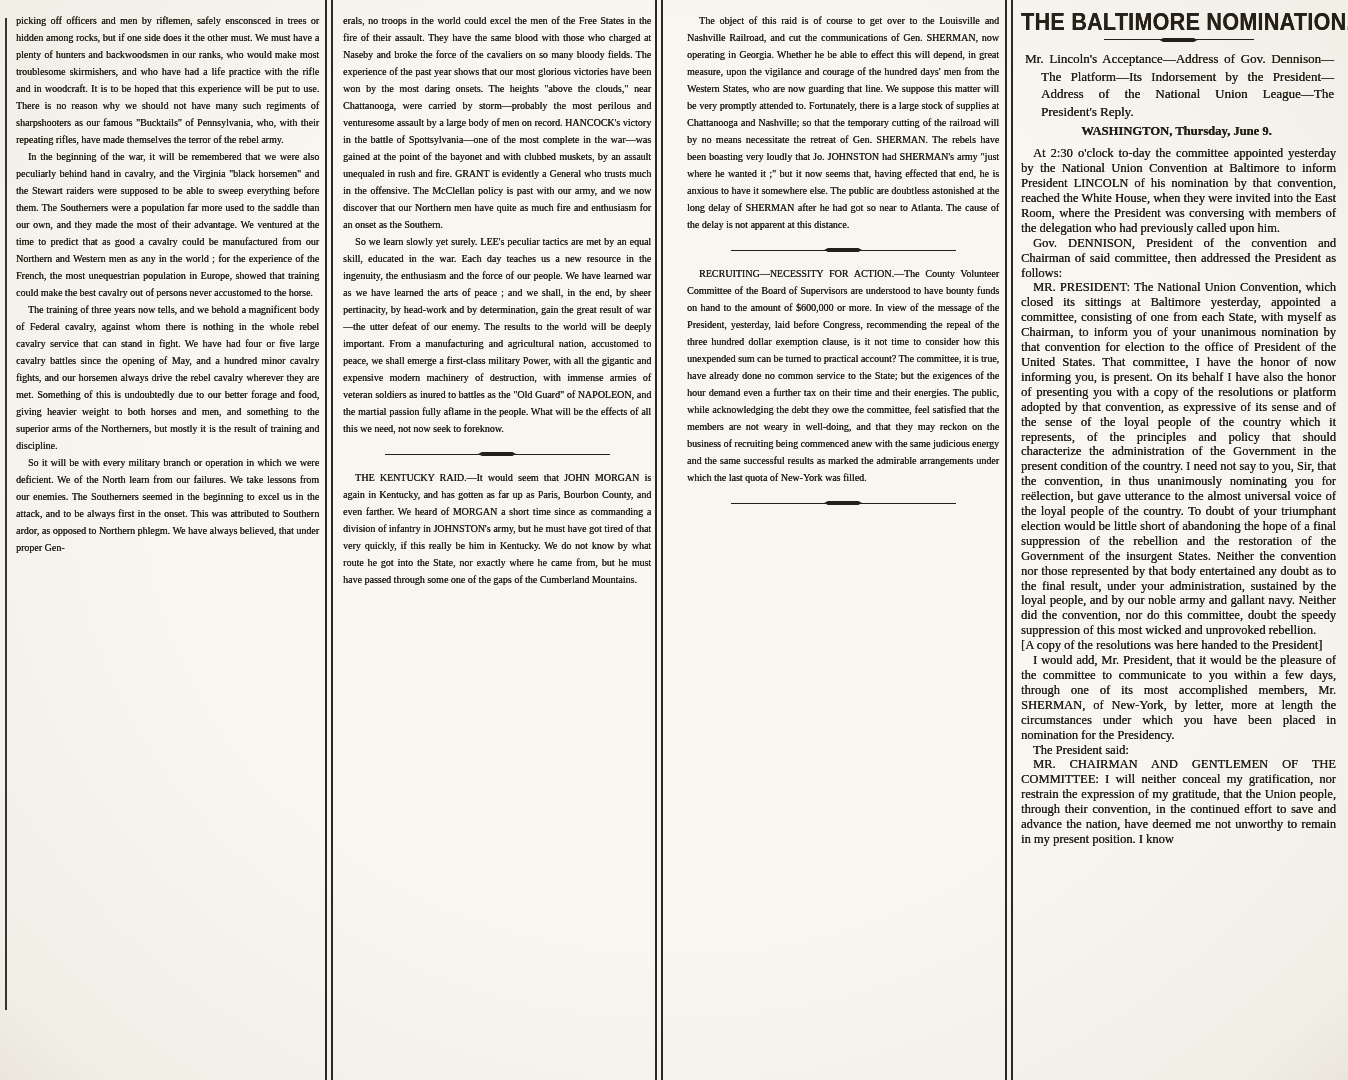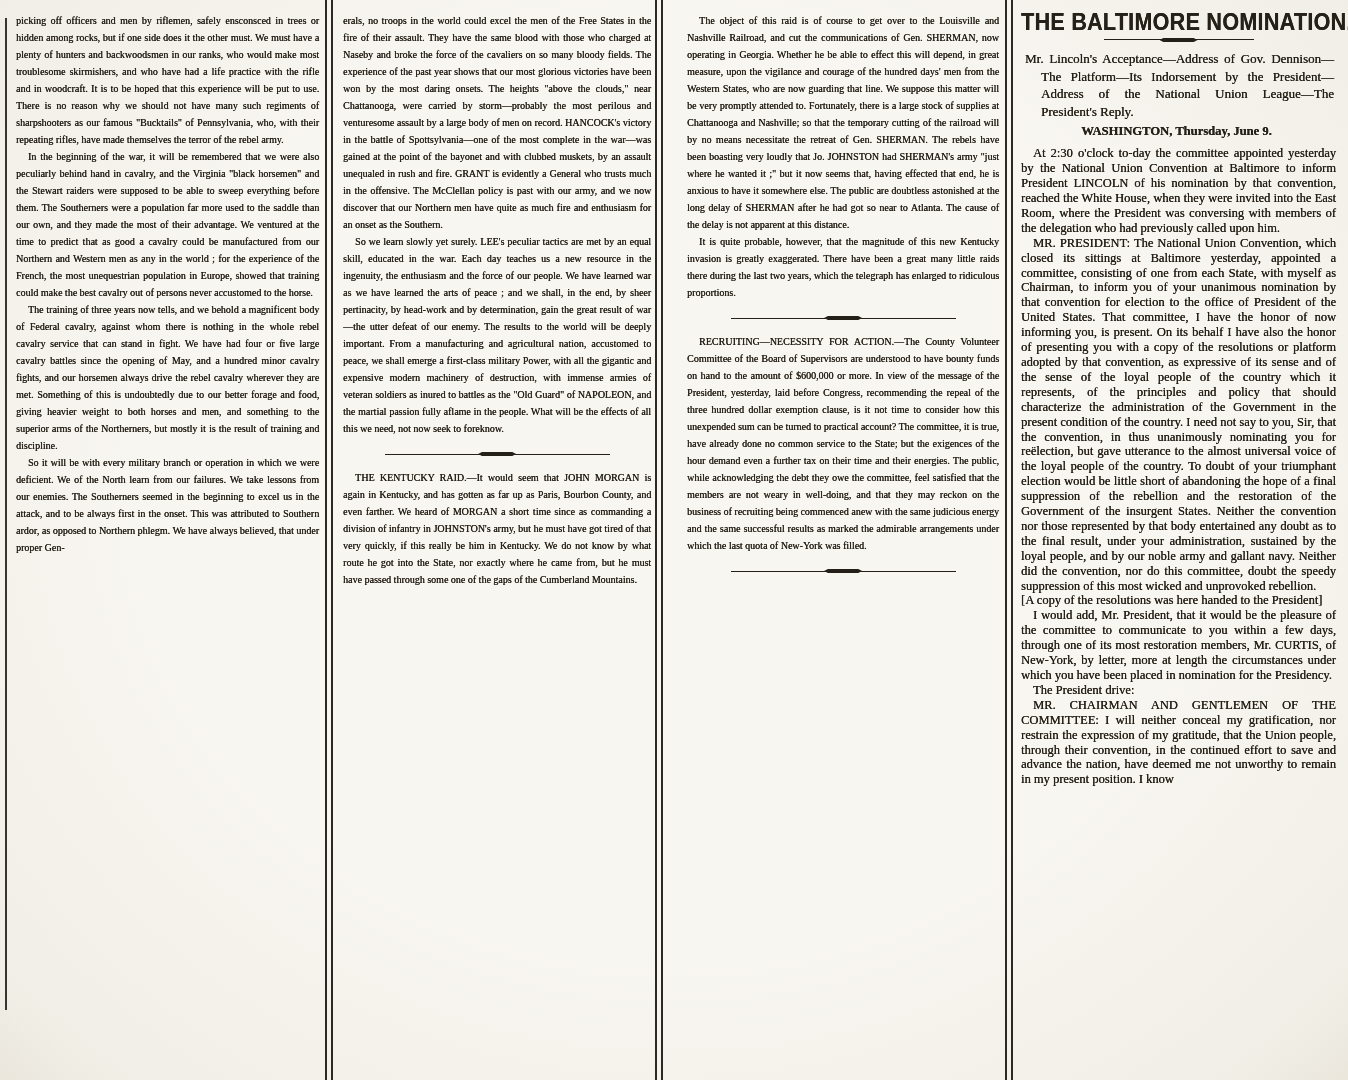--- a/index.html
+++ b/index.html
@@ -99,21 +99,20 @@
       <span class="line"></span>
       <span class="diamond"></span>
     </div>
     <p class="indent">THE KENTUCKY RAID.—It would seem that JOHN MORGAN is again in Kentucky, and has gotten as far up as Paris, Bourbon County, and even farther. We heard of MORGAN a short time since as commanding a division of infantry in JOHNSTON's army, but he must have got tired of that very quickly, if this really be him in Kentucky. We do not know by what route he got into the State, nor exactly where he came from, but he must have passed through some one of the gaps of the Cumberland Mountains.</p>
   </div>
 
   <div class="colrule"></div>
 
   <div class="col col3 body-lg">
     <p class="indent">The object of this raid is of course to get over to the Louisville and Nashville Railroad, and cut the communications of Gen. SHERMAN, now operating in Georgia. Whether he be able to effect this will depend, in great measure, upon the vigilance and courage of the hundred days' men from the Western States, who are now guarding that line. We suppose this matter will be very promptly attended to. Fortunately, there is a large stock of supplies at Chattanooga and Nashville; so that the temporary cutting of the railroad will by no means necessitate the retreat of Gen. SHERMAN. The rebels have been boasting very loudly that Jo. JOHNSTON had SHERMAN's army "just where he wanted it ;" but it now seems that, having effected that end, he is anxious to have it somewhere else. The public are doubtless astonished at the long delay of SHERMAN after he had got so near to Atlanta. The cause of the delay is not apparent at this distance.</p>
-    <p class="indent">It is quite probable, however, that the magnitude of this new Kentucky invasion is greatly exaggerated. There have been a great many little raids there during the last two years, which the telegraph has enlarged to ridiculous proportions.</p>
     <div class="divider">
       <span class="line"></span>
       <span class="diamond"></span>
     </div>
     <p class="indent">RECRUITING—NECESSITY FOR ACTION.—The County Volunteer Committee of the Board of Supervisors are understood to have bounty funds on hand to the amount of $600,000 or more. In view of the message of the President, yesterday, laid before Congress, recommending the repeal of the three hundred dollar exemption clause, is it not time to consider how this unexpended sum can be turned to practical account? The committee, it is true, have already done no common service to the State; but the exigences of the hour demand even a further tax on their time and their energies. The public, while acknowledging the debt they owe the committee, feel satisfied that the members are not weary in well-doing, and that they may reckon on the business of recruiting being commenced anew with the same judicious energy and the same successful results as marked the admirable arrangements under which the last quota of New-York was filled.</p>
     <div class="divider">
       <span class="line"></span>
       <span class="diamond"></span>
     </div>
   </div>
@@ -122,19 +121,20 @@
 
   <div class="col col4 body-sm">
     <h1 class="headline">THE BALTIMORE NOMINATION.</h1>
     <div class="divider divider-sm">
       <span class="line"></span>
       <span class="diamond"></span>
     </div>
     <p class="deck">Mr. Lincoln's Acceptance—Address of Gov. Dennison—The Platform—Its Indorsement by the President—Address of the National Union League—The President's Reply.</p>
     <p class="dateline">WASHINGTON, Thursday, June 9.</p>
     <p class="indent">At 2:30 o'clock to-day the committee appointed yesterday by the National Union Convention at Baltimore to inform President LINCOLN of his nomination by that convention, reached the White House, when they were invited into the East Room, where the President was conversing with members of the delegation who had previously called upon him.</p>
+    <p class="indent">Gov. DENNISON, President of the convention and Chairman of said committee, then addressed the President as follows:</p>
     <p class="indent">MR. PRESIDENT: The National Union Convention, which closed its sittings at Baltimore yesterday, appointed a committee, consisting of one from each State, with myself as Chairman, to inform you of your unanimous nomination by that convention for election to the office of President of the United States. That committee, I have the honor of now informing you, is present. On its behalf I have also the honor of presenting you with a copy of the resolutions or platform adopted by that convention, as expressive of its sense and of the sense of the loyal people of the country which it represents, of the principles and policy that should characterize the administration of the Government in the present condition of the country. I need not say to you, Sir, that the convention, in thus unanimously nominating you for reëlection, but gave utterance to the almost universal voice of the loyal people of the country. To doubt of your triumphant election would be little short of abandoning the hope of a final suppression of the rebellion and the restoration of the Government of the insurgent States. Neither the convention nor those represented by that body entertained any doubt as to the final result, under your administration, sustained by the loyal people, and by our noble army and gallant navy. Neither did the convention, nor do this committee, doubt the speedy suppression of this most wicked and unprovoked rebellion.</p>
     <p class="noindent">[A copy of the resolutions was here handed to the President]</p>
-    <p class="indent">I would add, Mr. President, that it would be the pleasure of the committee to communicate to you within a few days, through one of its most restoration members, Mr. CURTIS, of New-York, by letter, more at length the circumstances under which you have been placed in nomination for the Presidency.</p>
-    <p class="indent">The President drive:</p>
+    <p class="indent">I would add, Mr. President, that it would be the pleasure of the committee to communicate to you within a few days, through one of its most accomplished members, Mr. SHERMAN, of New-York, by letter, more at length the circumstances under which you have been placed in nomination for the Presidency.</p>
+    <p class="indent">The President said:</p>
     <p class="indent">MR. CHAIRMAN AND GENTLEMEN OF THE COMMITTEE: I will neither conceal my gratification, nor restrain the expression of my gratitude, that the Union people, through their convention, in the continued effort to save and advance the nation, have deemed me not unworthy to remain in my present position. I know</p>
   </div>
 </div>
 
 </body></html>

